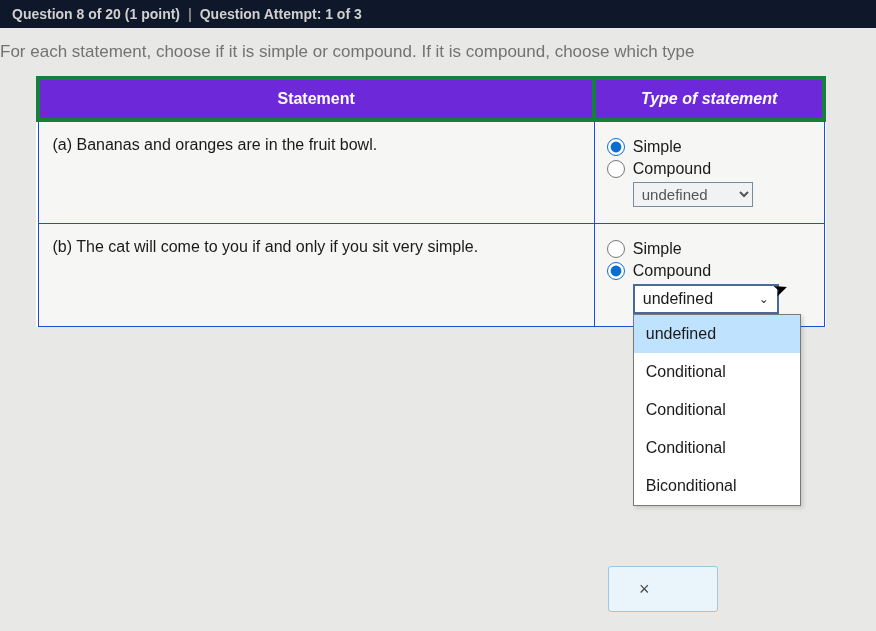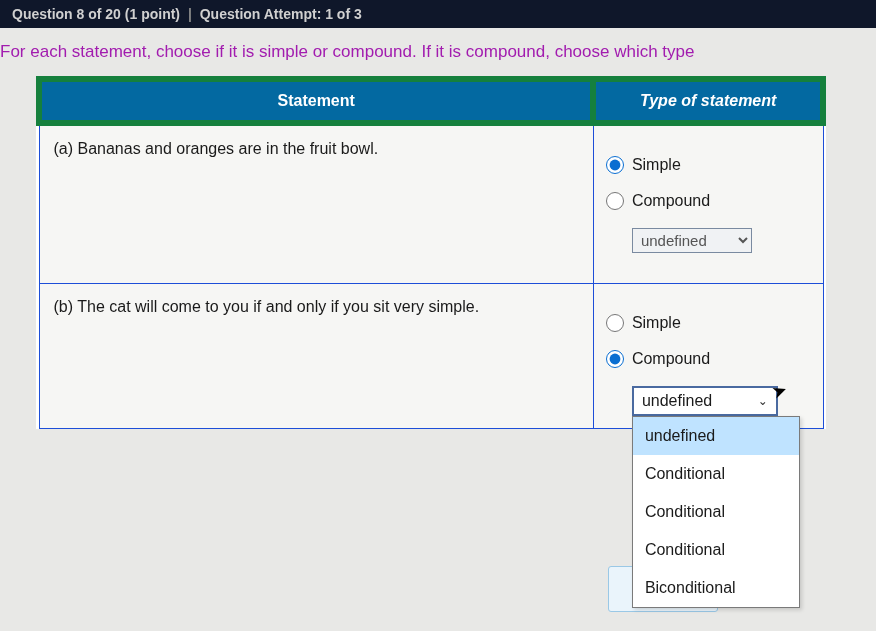--- a/index.html
+++ b/index.html
@@ -17,55 +17,55 @@
       font-size: 14px;
       font-weight: bold;
     }
     .header-sep {
       color: #888;
       margin: 0 4px;
     }
     .instruction {
       padding: 14px 10px 14px 0;
       font-size: 17px;
-      color: #a21caf;
+      color: #737373;
     }
     .table-wrap {
       padding: 0 0 0 36px;
     }
     table {
       border-collapse: collapse;
       background: #fff;
       width: 790px;
     }
     th {
-      background: #0369a1;
+      background: #6d28d9;
       color: #fff;
       font-weight: 600;
       padding: 10px 8px;
-      border: 6px solid #15803d;
+      border: 4px solid #15803d;
       font-size: 16px;
     }
     th.stmt-h { text-align: center; width: 560px; }
     th.type-h { text-align: center; width: 230px; font-style: italic; }
     td {
       border: 1px solid #1d4ed8;
       padding: 14px 14px;
       vertical-align: top;
       font-size: 16px;
       color: #1a1a1a;
       background: #f6f6f4;
     }
     .type-cell {
       padding: 12px 12px;
     }
     .radio-row {
       display: flex;
       align-items: center;
-      margin: 18px 0;
+      margin: 4px 0;
     }
     .radio-row.indent {
       margin-left: 26px;
       margin-top: 4px;
     }
     input[type="radio"] {
       width: 18px;
       height: 18px;
       margin-right: 8px;
       accent-color: #0a6ed1;

